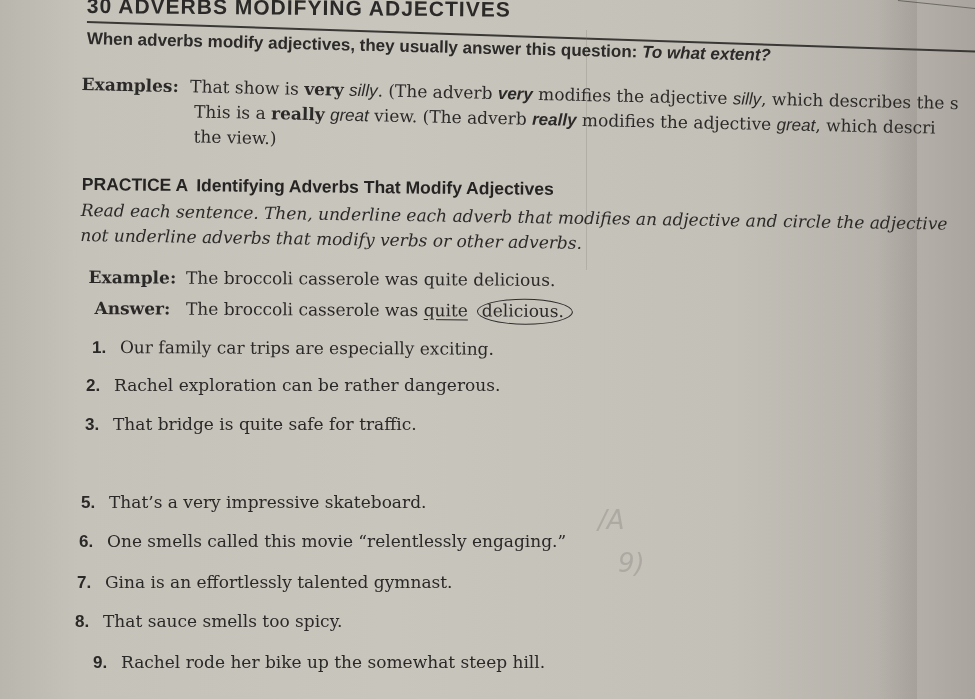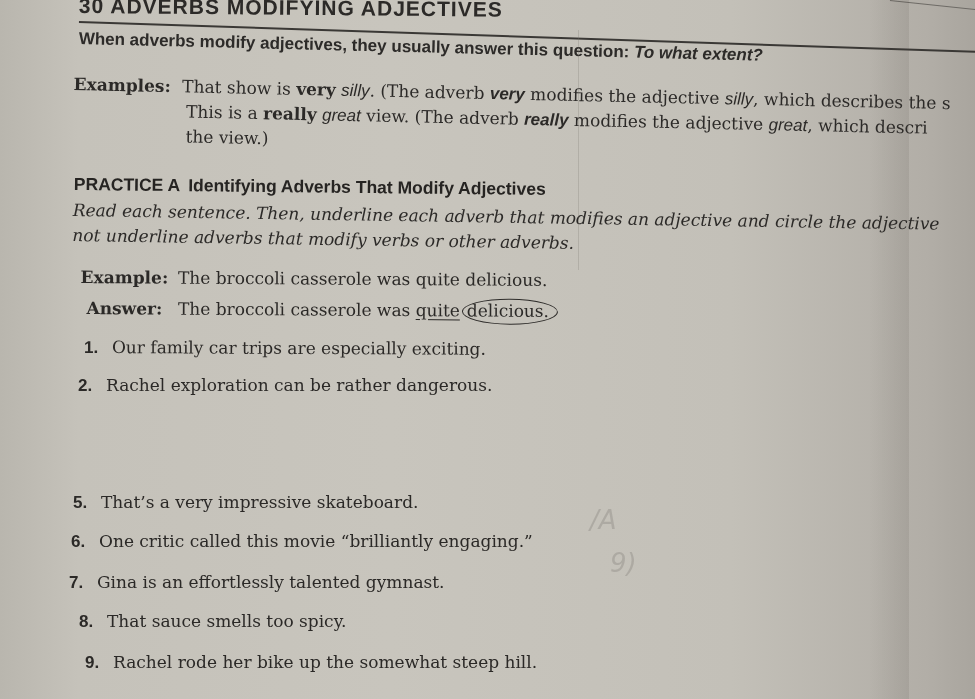--- a/index.html
+++ b/index.html
@@ -10,21 +10,21 @@
       width: 975px;
       height: 699px;
       overflow: hidden;
       position: relative;
       background: linear-gradient(90deg, #b9b6ae 0%, #c5c2ba 8%, #c8c5bd 40%, #c3c0b8 75%, #b2aea7 95%, #a9a59e 100%);
       font-family: "DejaVu Serif", serif;
       color: #2a2826;
     }
     .page {
       position: absolute;
-      left: 0; top: 0;
+      left: 8px; top: 0;
       width: 909px; height: 699px;
     }
     .abs { position: absolute; white-space: nowrap; }
 
     .section-title {
       left: 79px; top: -6px;
       font-family: "Liberation Sans", sans-serif;
       font-weight: bold;
       font-size: 21px;
       letter-spacing: 1px;
@@ -101,21 +101,21 @@
     .ex1 { top: 267px; }
     .ex1 .lbl { width: 107px; }
     .ex2 { top: 298px; }
     .ex2 .lbl { width: 107px; }
     .underlined { text-decoration: underline; text-underline-offset: 3px; }
     .circled {
       display: inline-block;
       border: 1.5px solid #2f2d2b;
       border-radius: 50%;
       padding: 1px 8px 3px 4px;
-      margin-left: 2px;
+      margin-left: 9px;
       margin-top: -3px;
     }
     .item {
       position: absolute;
       font-size: 17px;
       color: #2b2927;
       white-space: nowrap;
     }
     .item .num {
       font-family: "Liberation Sans", sans-serif;
@@ -185,30 +185,33 @@
   <div class="abs ex-line ex2">
     <span class="lbl">Answer:</span><span>The broccoli casserole was </span><span class="underlined">quite</span><span class="circled">delicious.</span>
   </div>
 
   <div class="item" style="left:84px; top:337px; transform:rotate(0.25deg); transform-origin:left top;">
     <span class="num">1.</span><span>Our family car trips are especially exciting.</span>
   </div>
   <div class="item" style="left:78px; top:375px;">
     <span class="num">2.</span><span>Rachel exploration can be rather dangerous.</span>
   </div>
+  <div class="item" style="left:77px; top:414px;">
+    <span class="num">3.</span><span>That bridge is quite safe for traffic.</span>
+  </div>
   <div class="item" style="left:73px; top:492px;">
     <span class="num">5.</span><span>That’s a very impressive skateboard.</span>
   </div>
   <div class="item" style="left:71px; top:531px;">
-    <span class="num">6.</span><span>One critic called this movie “brilliantly engaging.”</span>
+    <span class="num">6.</span><span>One smells called this movie “relentlessly engaging.”</span>
   </div>
   <div class="item" style="left:69px; top:572px;">
     <span class="num">7.</span><span>Gina is an effortlessly talented gymnast.</span>
   </div>
-  <div class="item" style="left:67px; top:611px;margin-left:12px;">
+  <div class="item" style="left:67px; top:611px;">
     <span class="num">8.</span><span>That sauce smells too spicy.</span>
   </div>
   <div class="item" style="left:64px; top:652px;margin-left:21px;">
     <span class="num">9.</span><span>Rachel rode her bike up the somewhat steep hill.</span>
   </div>
 
   <div class="fold"></div>
   <div class="pencil" style="left:590px; top:505px;">/A</div>
   <div class="pencil" style="left:610px; top:548px;">9)</div>
   <div class="shade-right"></div>

